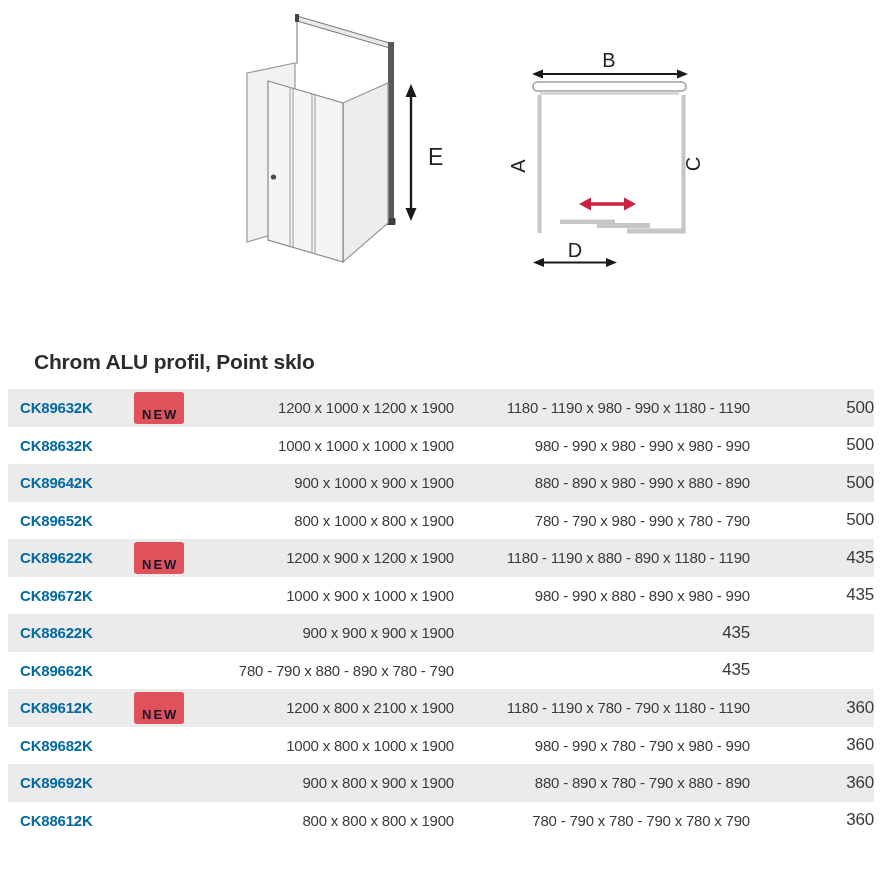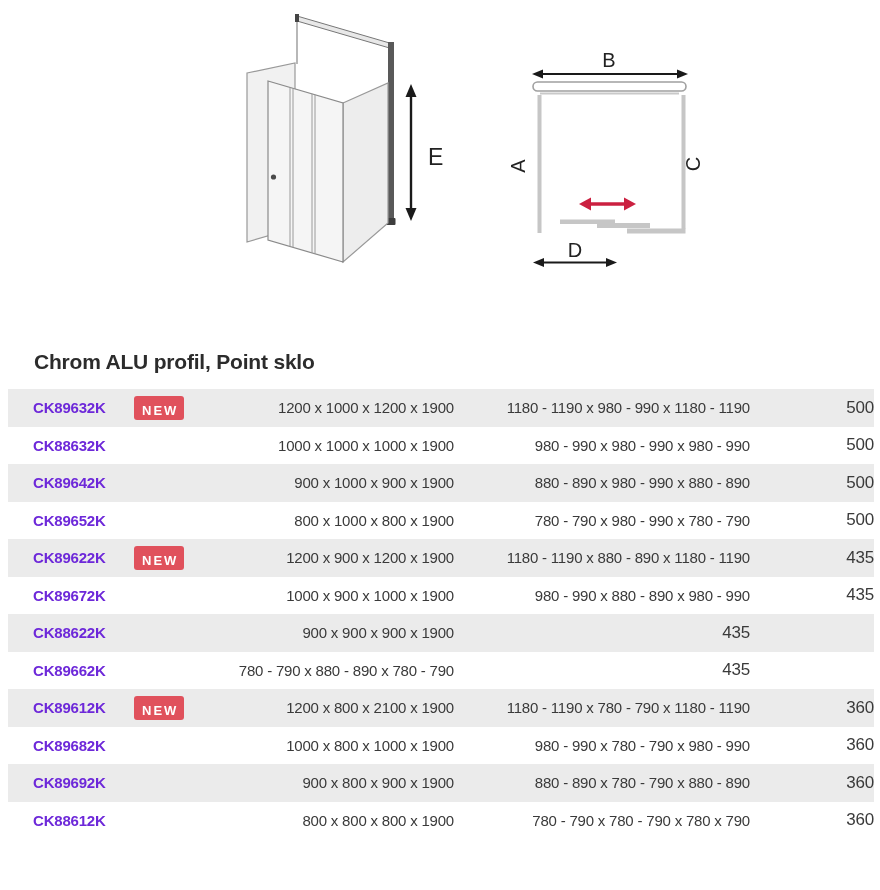--- a/index.html
+++ b/index.html
@@ -41,28 +41,28 @@
   }
   .thead .hcell{text-align:center;}
   .thead .c-code{text-align:left;padding-left:2px;}
   .tbody{margin:0;}
   .trow{
     display:grid;grid-template-columns:118px 92px 236px 296px 1fr;
     align-items:center;height:37.5px;
     font-size:15px;color:#3a3a3a;
   }
   .trow.shaded{background:var(--zebra);}
-  .cell.c-code{font-weight:bold;padding-left:25px;font-size:15px;color:#6d28d9;}
+  .cell.c-code{font-weight:bold;padding-left:12px;font-size:15px;color:#0369a1;}
   .cell.c-dim,.cell.c-adj,.cell.c-entry{text-align:right;}
   .cell.c-entry{font-size:17px;}
   .new-badge{
     display:inline-block;margin-left:8px;
-    background:var(--badge-bg);color:#ffffff;
+    background:var(--badge-bg);color:#0f172a;
     font-weight:bold;font-size:13px;letter-spacing:2px;
-    padding:8px 6px 3px 8px;border-radius:3px;line-height:1;
+    padding:16px 6px 3px 8px;border-radius:3px;line-height:1;
   }
 </style>
 </head>
 <body style="--badge-bg: #e0515c; --zebra: #ebebeb; --accent-red: #cb2040; --line-gray: #c6c6c6;">
 
 <svg id="iso-view" class="diagram" width="215" height="265" viewBox="0 0 215 265">
 
   <polygon points="12,68 60,58 60,223 12,237" fill="#f1f1f1" stroke="#999" stroke-width="1.2"></polygon>
 
   <line x1="62" y1="13" x2="62" y2="59" stroke="#888" stroke-width="1.2"></line>

